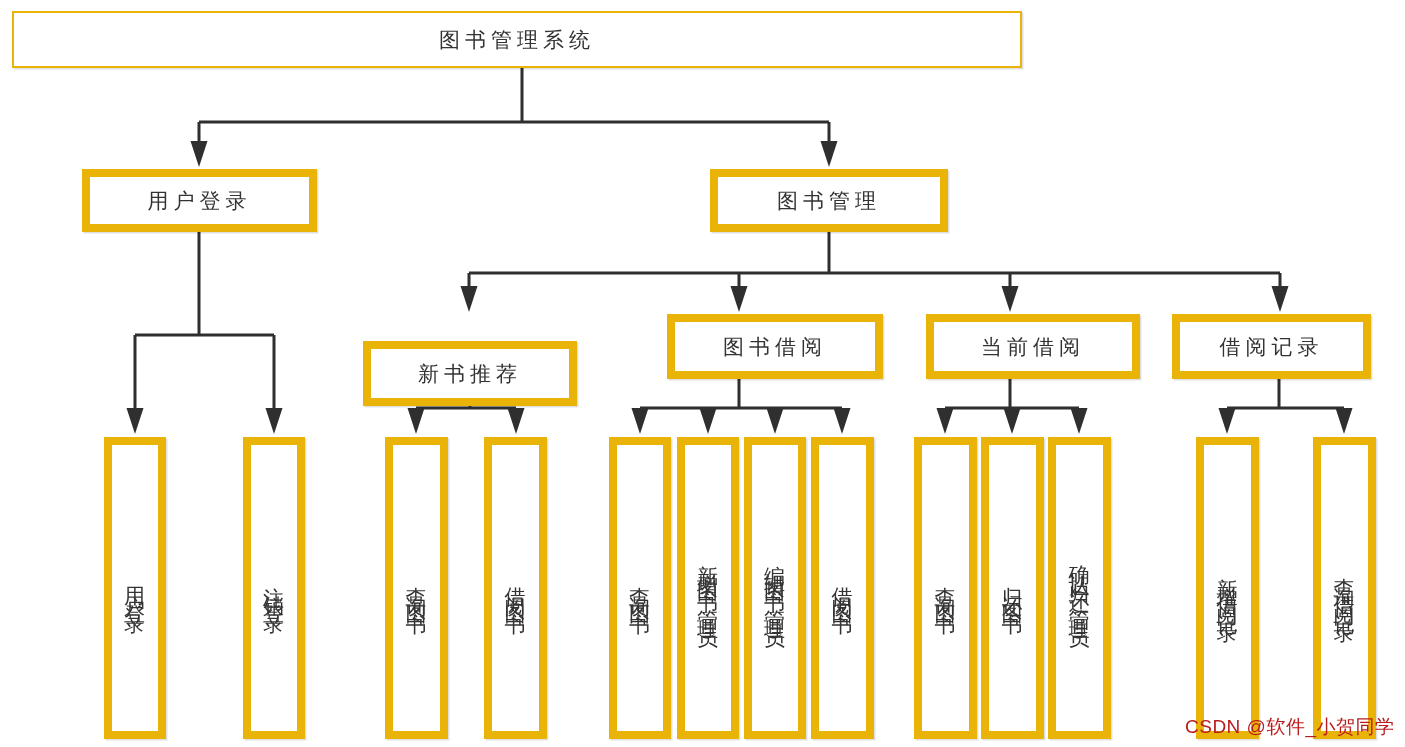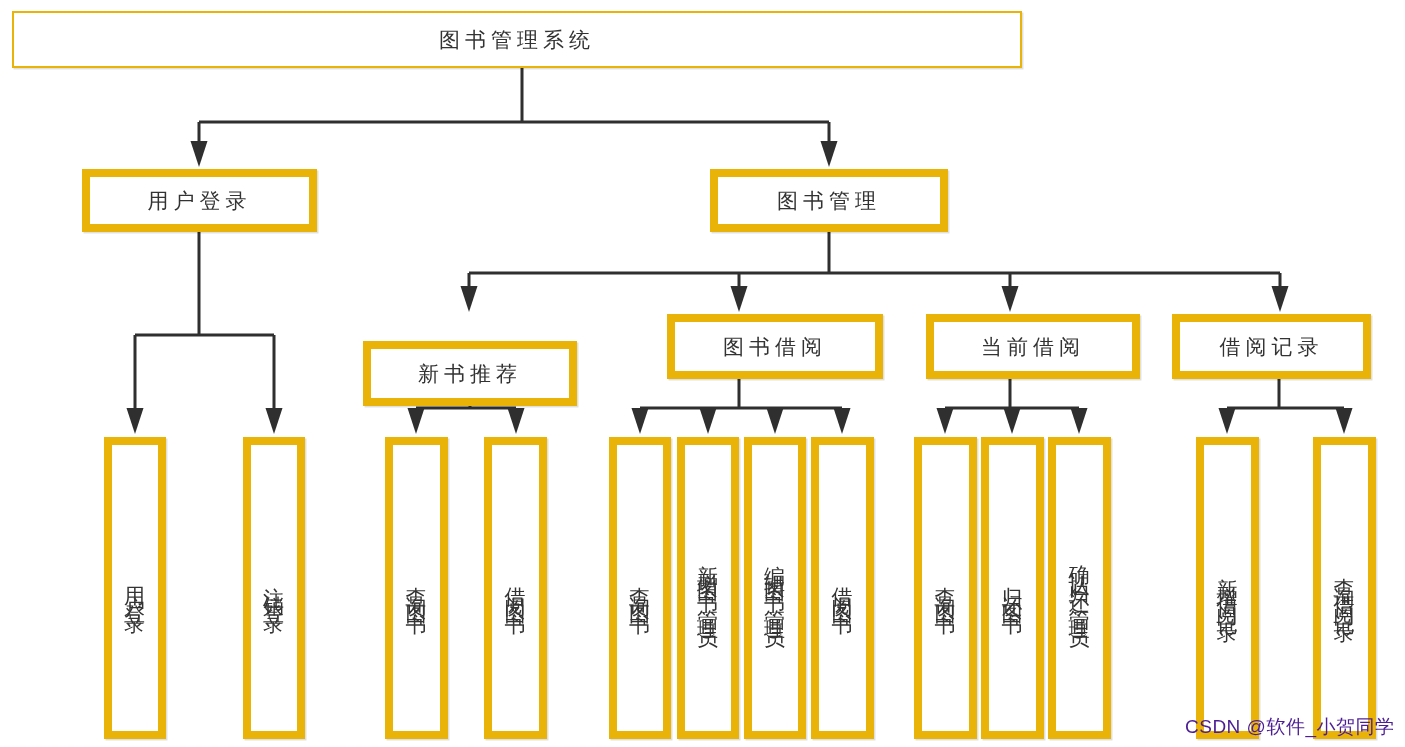--- a/index.html
+++ b/index.html
@@ -43,21 +43,21 @@
     text-orientation: mixed;
     letter-spacing: 9px;
     white-space: normal;
   }
   .watermark {
     position: absolute;
     left: 1185px;
     top: 714px;
     font-size: 19px;
     letter-spacing: 0.5px;
-    color: #4c1d95;
+    color: #b91c1c;
     z-index: 5;
     white-space: nowrap;
   }
 </style>
 </head>
 <body>
 
 <div class="canvas">
 
   <svg class="connectors" viewBox="0 0 1405 747" xmlns="http://www.w3.org/2000/svg">

